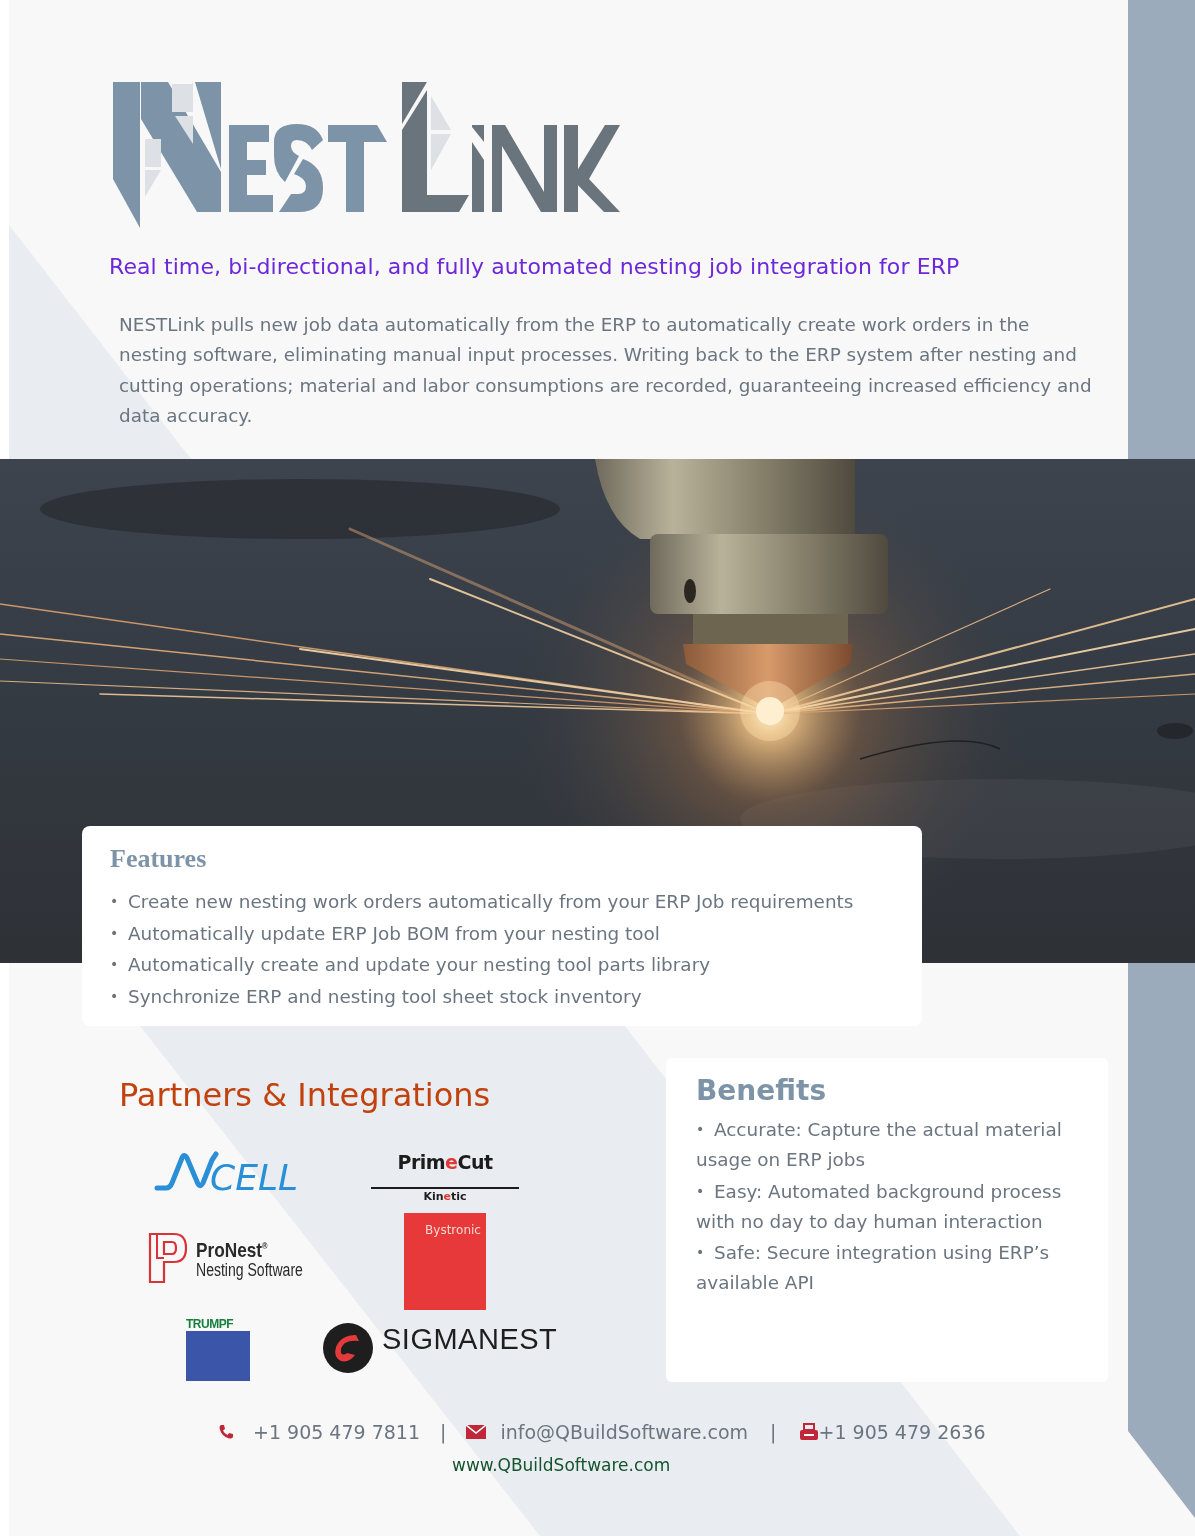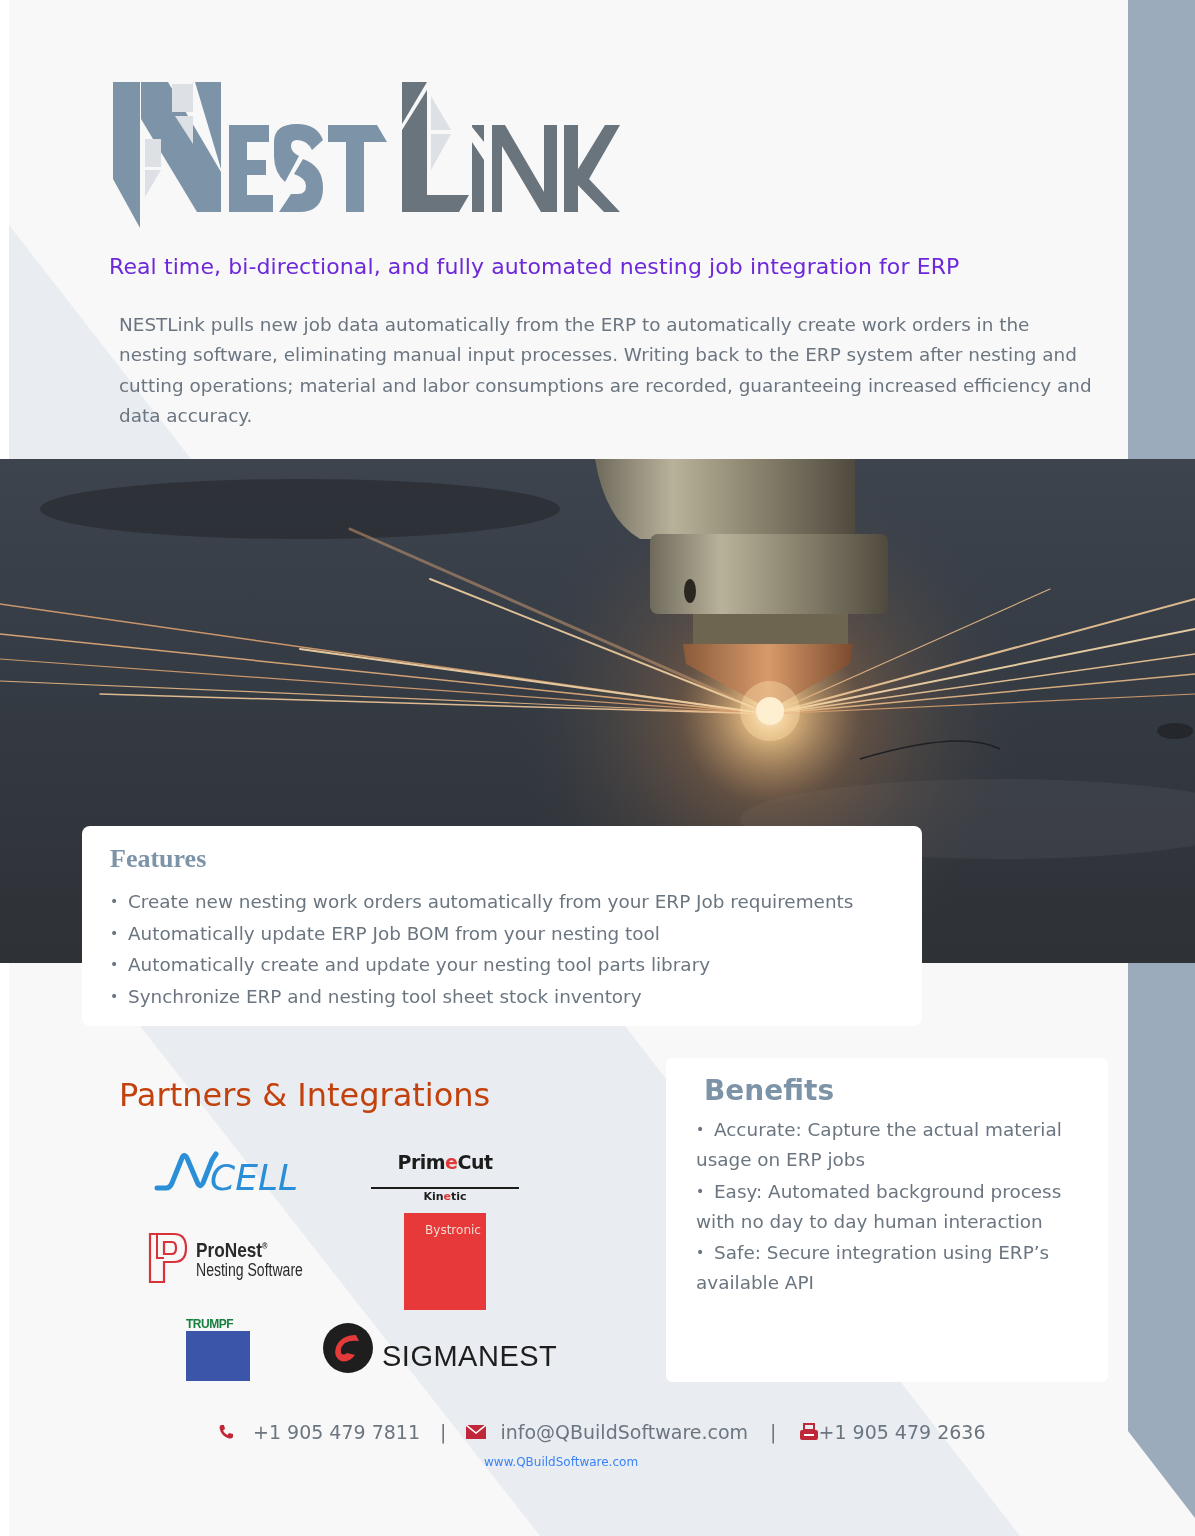--- a/index.html
+++ b/index.html
@@ -28,30 +28,30 @@
     .red { color: #e0393a; }
     .logo-pronest { position: absolute; left: 139px; top: 1232px; display: flex; align-items: center; }
     .pn-text { margin-left: 8px; line-height: 20px; }
     .pn-name { font-family: "Liberation Sans", sans-serif; font-weight: bold; font-size: 21px; color: #2a2a2a; transform: scaleX(0.82); transform-origin: left; white-space: nowrap; }
     .pn-sub { font-family: "Liberation Sans", sans-serif; font-size: 18px; color: #2a2a2a; transform: scaleX(0.78); transform-origin: left; white-space: nowrap; }
     .logo-bystronic { position: absolute; left: 395px; top: 1213px; width: 82px; height: 97px; background: #e8393a; }
     .by-text { position: absolute; left: 0; top: 10px; width: 98px; text-align: center; font-weight: normal; font-size: 12px; color: #f5d8d0; }
     .logo-trumpf { position: absolute; left: 177px; top: 1317px; width: 64px; }
     .tr-text { font-family: "Liberation Sans", sans-serif; font-weight: bold; font-size: 12px; color: #15803d; letter-spacing: -0.5px; line-height: 14px; }
     .tr-box { width: 64px; height: 50px; background: #3b55a8; }
-    .logo-sigmanest { position: absolute; left: 314px; top: 1323px; display: flex; align-items: flex-end; }
+    .logo-sigmanest { position: absolute; left: 314px; top: 1323px; display: flex; align-items: flex-start; }
     .sg-text { margin-left: 9px; font-family: "Liberation Sans", sans-serif; font-size: 29px; color: #1e1e1e; letter-spacing: 0.5px; }
     
     .benefits-card { position: absolute; left: 666px; top: 1058px; width: 442px; height: 324px; background: #ffffff; border-radius: 6px; }
-    .benefits-card .card-title { position: absolute; left: 38px; top: 16px; font-size: 28px; }
+    .benefits-card .card-title { position: absolute; left: 30px; top: 16px; font-size: 28px; }
     .benefits-list { position: absolute; left: 30px; top: 56px; width: 400px; margin: 0; padding: 0; list-style: none; }
     .benefits-list li { font-size: 18.4px; color: #6b7580; line-height: 30.3px; }
     .benefits-list .bullet { width: 18px; }
     .sep { margin: 0 20px; color: #6b7580; }
-    .website { position: absolute; left: 484px; top: 1455px; font-size: 12px; color: #3b82f6; white-space: nowrap; }
+    .website { position: absolute; left: 452px; top: 1455px; font-size: 17px; color: #14532d; white-space: nowrap; }
   </style>
 </head>
 <body>
 
 <div class="page">
 
   <svg class="bg-svg" width="1186" height="1536">
     <polygon points="0,225 182,459 0,459" fill="#e9edf1"></polygon>
     <polygon points="131,1026 616,1026 1011,1536 531,1536" fill="#e9edf1"></polygon>
     <polygon points="1119,0 1186,0 1186,1518 1119,1431" fill="#9babbb"></polygon>

